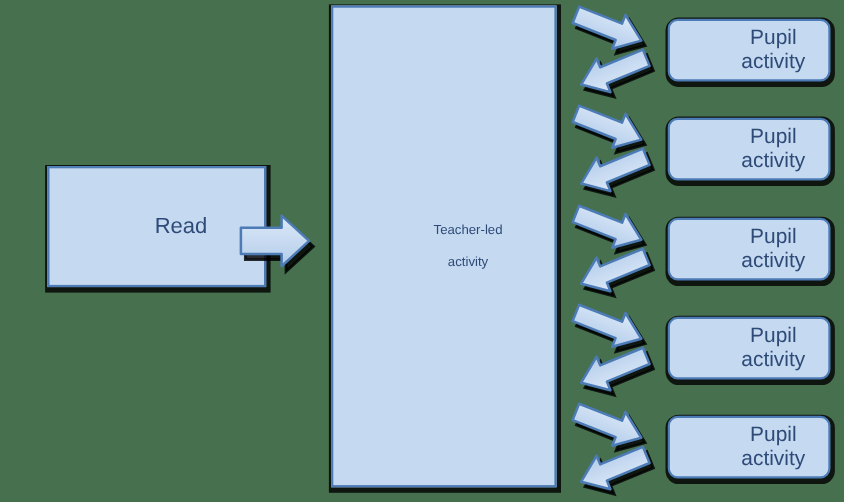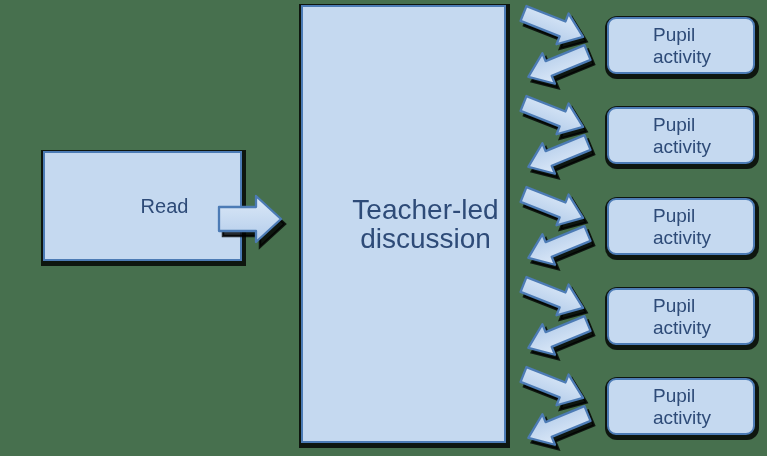--- a/index.html
+++ b/index.html
@@ -24,33 +24,34 @@
     background: var(--background);
   }
   .box {
     position: absolute;
     background: var(--shape-fill);
     border: 2px solid var(--shape-border);
     box-shadow: 1px 2px 0 3px var(--shadow);
     display: flex;
     align-items: center;
     justify-content: center;
+    text-align: center;
     color: var(--text-color);
     padding-left: 44px;
   }
   .read-box {
     left: 3px; top: 151px;
     width: 199px; height: 110px;
     font-size: 20px;
     margin-left: 40px;
   }
   .main-box {
     left: 301px; top: 5px;
     width: 205px; height: 438px;
-    font-size: 28px;
+    font-size: 12px;
     line-height: 29px;
     flex-direction: column;
   }
   .pupil-row {
     position: absolute;
     left: 513px;
     width: 246px;
     height: 86px;
   }
   .row-arrows {
@@ -93,21 +94,21 @@
     <span>Read</span>
   </div>
 
   <svg class="feed-arrow-svg" width="70" height="56">
     <use href="#feedArrow" class="arrow-shadow" transform="translate(5,31)"></use>
     <use href="#feedArrow" class="arrow-body" transform="translate(1,26)"></use>
   </svg>
 
   <div class="box main-box">
     <span>Teacher-led</span>
-    <span>discussion</span>
+    <span>activity</span>
   </div>
 
   <div class="pupil-row" style="top:6px">
     <svg class="row-arrows" width="96" height="86">
       <g>
         <use href="#blkArrow" class="arrow-shadow" transform="translate(14,12) rotate(21.5)"></use>
         <use href="#blkArrow" class="arrow-body" transform="translate(10.5,7.5) rotate(21.5)"></use>
       </g>
       <g>
         <use href="#blkArrow" class="arrow-shadow" transform="translate(78,51) rotate(157.6)"></use>

